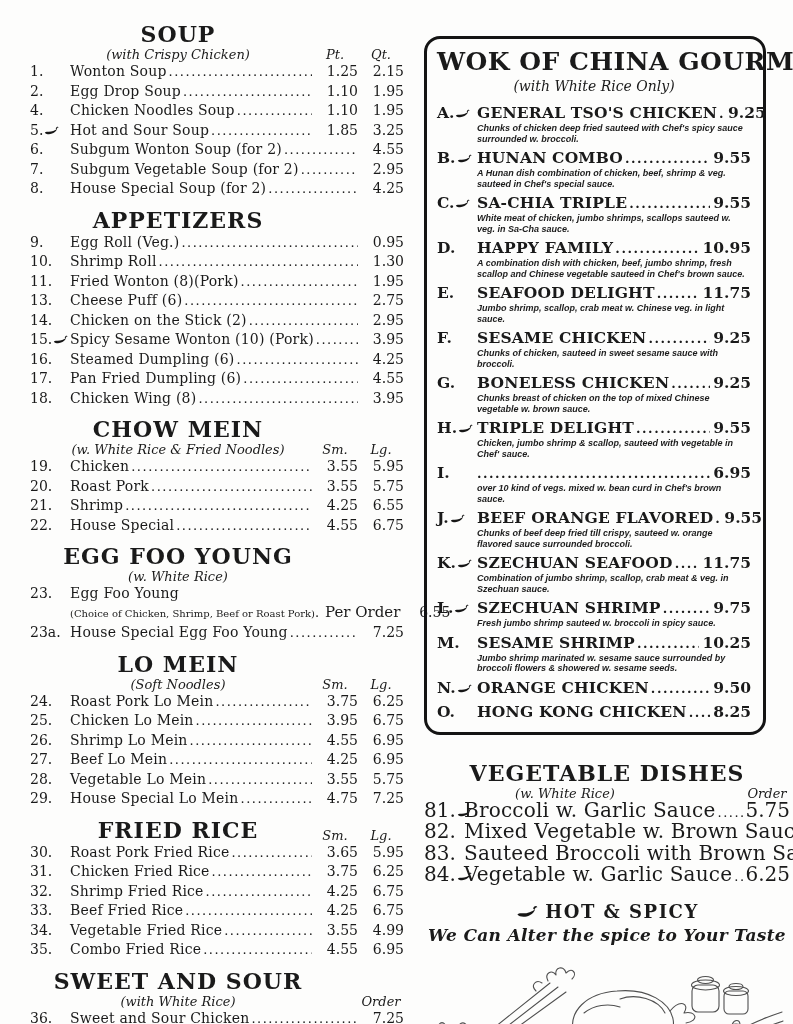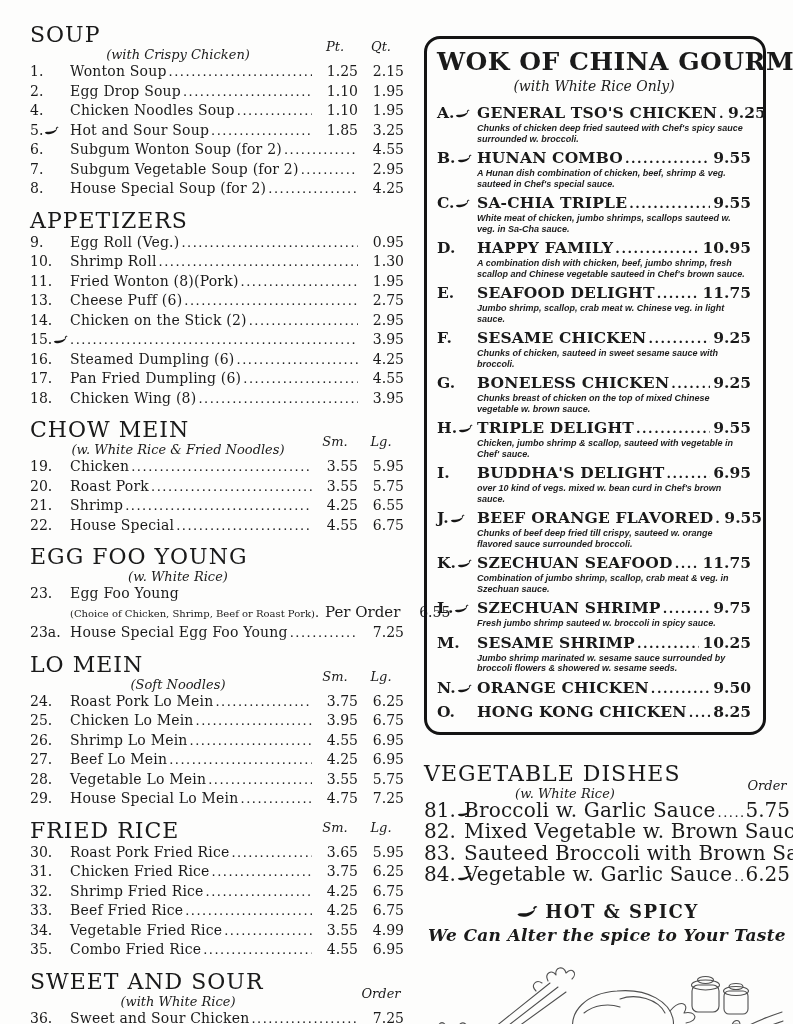--- a/index.html
+++ b/index.html
@@ -4,24 +4,24 @@
 <style>
   html,body{margin:0;padding:0;background:#e8e8e8;}
   .page{position:relative;width:793px;height:1024px;background:#fdfdfc;color:#1a1a1a;
         font-family:"DejaVu Serif",serif;overflow:hidden;margin:0 auto;}
   .left-col{position:absolute;left:30px;top:22px;width:374px;}
   .right-col{position:absolute;left:424px;top:36px;width:366px;}
 
   
   .sec{margin-bottom:9px;}
   .sec-head{position:relative;}
-  .sec-title{font-size:22px;font-weight:normal;line-height:25px;text-align:left;
+  .sec-title{font-size:22px;font-weight:bold;line-height:25px;text-align:center;
              margin-right:78px;letter-spacing:1px;}
   .sec-sub{font-style:italic;font-size:13px;line-height:15px;text-align:center;margin-right:78px;}
-  .col-heads{position:absolute;right:0;bottom:8px;display:flex;}
+  .col-heads{position:absolute;right:0;bottom:0;display:flex;}
   .col-head{width:46px;text-align:center;font-style:italic;font-size:13px;}
   .mi{display:flex;align-items:baseline;font-size:14px;line-height:18.5px;}
   .num{flex:none;width:40px;white-space:nowrap;}
   .iname{flex:none;white-space:nowrap;padding-right:2px;letter-spacing:.2px;}
   .dots{flex:1;overflow:hidden;white-space:nowrap;min-width:6px;}
   .dots::after{content:"....................................................................................";
                letter-spacing:1.5px;font-size:13px;}
   .price{flex:none;width:46px;text-align:right;}
   .mi-sub{padding-left:40px;}
   .subtext{flex:none;font-size:10px;white-space:nowrap;}
@@ -155,20 +155,21 @@
           <span class="num"><span>14.</span></span>
           <span class="iname">Chicken on the Stick (2)</span>
           <span class="dots"></span>
           <span class="price">2.95</span>
         </div>
         <div class="mi">
           <span class="num"><span>15.</span><span class="pepper-wrap"><svg width="15" height="9" viewBox="0 0 16 10">
                 <path d="M0.6 7.4 C2.4 9.5 7 9.6 10.1 7.9 C12.6 6.5 13.8 4.8 14.1 3.4 C11.7 5.3 7.5 6.7 4.1 6.4 C2.5 6.3 1.2 6.7 0.6 7.4 Z"></path>
                 <path d="M13.7 3.8 C14.2 2.2 15.1 1.5 16 1.8 C15.4 0.3 13.5 0.6 12.7 2.7 Z"></path>
               </svg></span></span>
+          <span class="iname">Spicy Sesame Wonton (10) (Pork)</span>
           <span class="dots"></span>
           <span class="price">3.95</span>
         </div>
         <div class="mi">
           <span class="num"><span>16.</span></span>
           <span class="iname">Steamed Dumpling (6)</span>
           <span class="dots"></span>
           <span class="price">4.25</span>
         </div>
         <div class="mi">
@@ -449,21 +450,20 @@
                   </svg></span></span>
               <span class="gi-name">TRIPLE DELIGHT</span>
               <span class="dots"></span>
               <span class="gi-price">9.55</span>
             </div>
             <div class="gi-desc">Chicken, jumbo shrimp &amp; scallop, sauteed with vegetable in Chef' sauce.</div>
           </div>
           <div class="gi">
             <div class="gi-line">
               <span class="gi-lead"><span>I.</span></span>
-              <span class="gi-name">BUDDHA'S DELIGHT</span>
               <span class="dots"></span>
               <span class="gi-price">6.95</span>
             </div>
             <div class="gi-desc">over 10 kind of vegs. mixed w. bean curd in Chef's brown sauce.</div>
           </div>
           <div class="gi">
             <div class="gi-line">
               <span class="gi-lead"><span>J.</span><span class="pepper-wrap"><svg width="15" height="9" viewBox="0 0 16 10">
                     <path d="M0.6 7.4 C2.4 9.5 7 9.6 10.1 7.9 C12.6 6.5 13.8 4.8 14.1 3.4 C11.7 5.3 7.5 6.7 4.1 6.4 C2.5 6.3 1.2 6.7 0.6 7.4 Z"></path>
                     <path d="M13.7 3.8 C14.2 2.2 15.1 1.5 16 1.8 C15.4 0.3 13.5 0.6 12.7 2.7 Z"></path>

